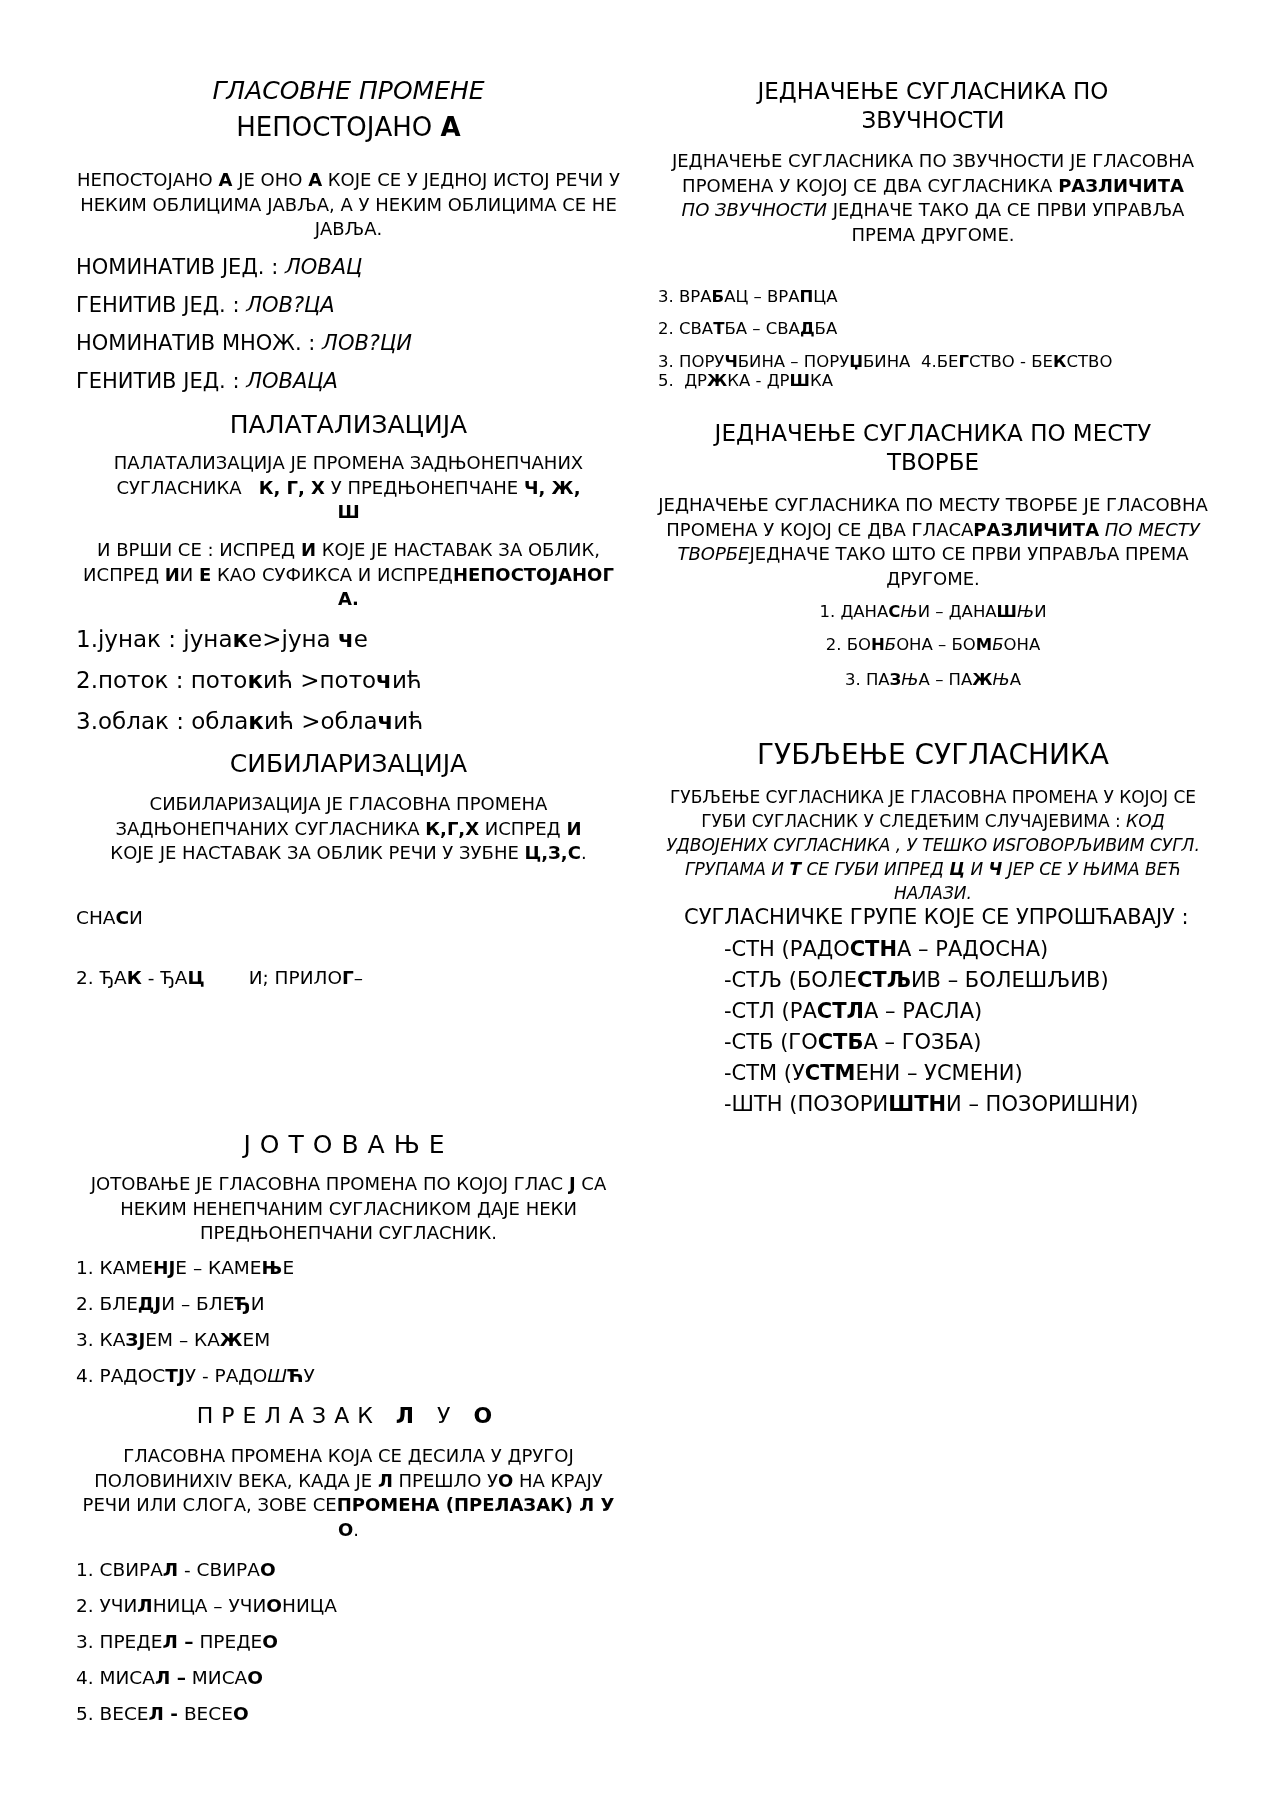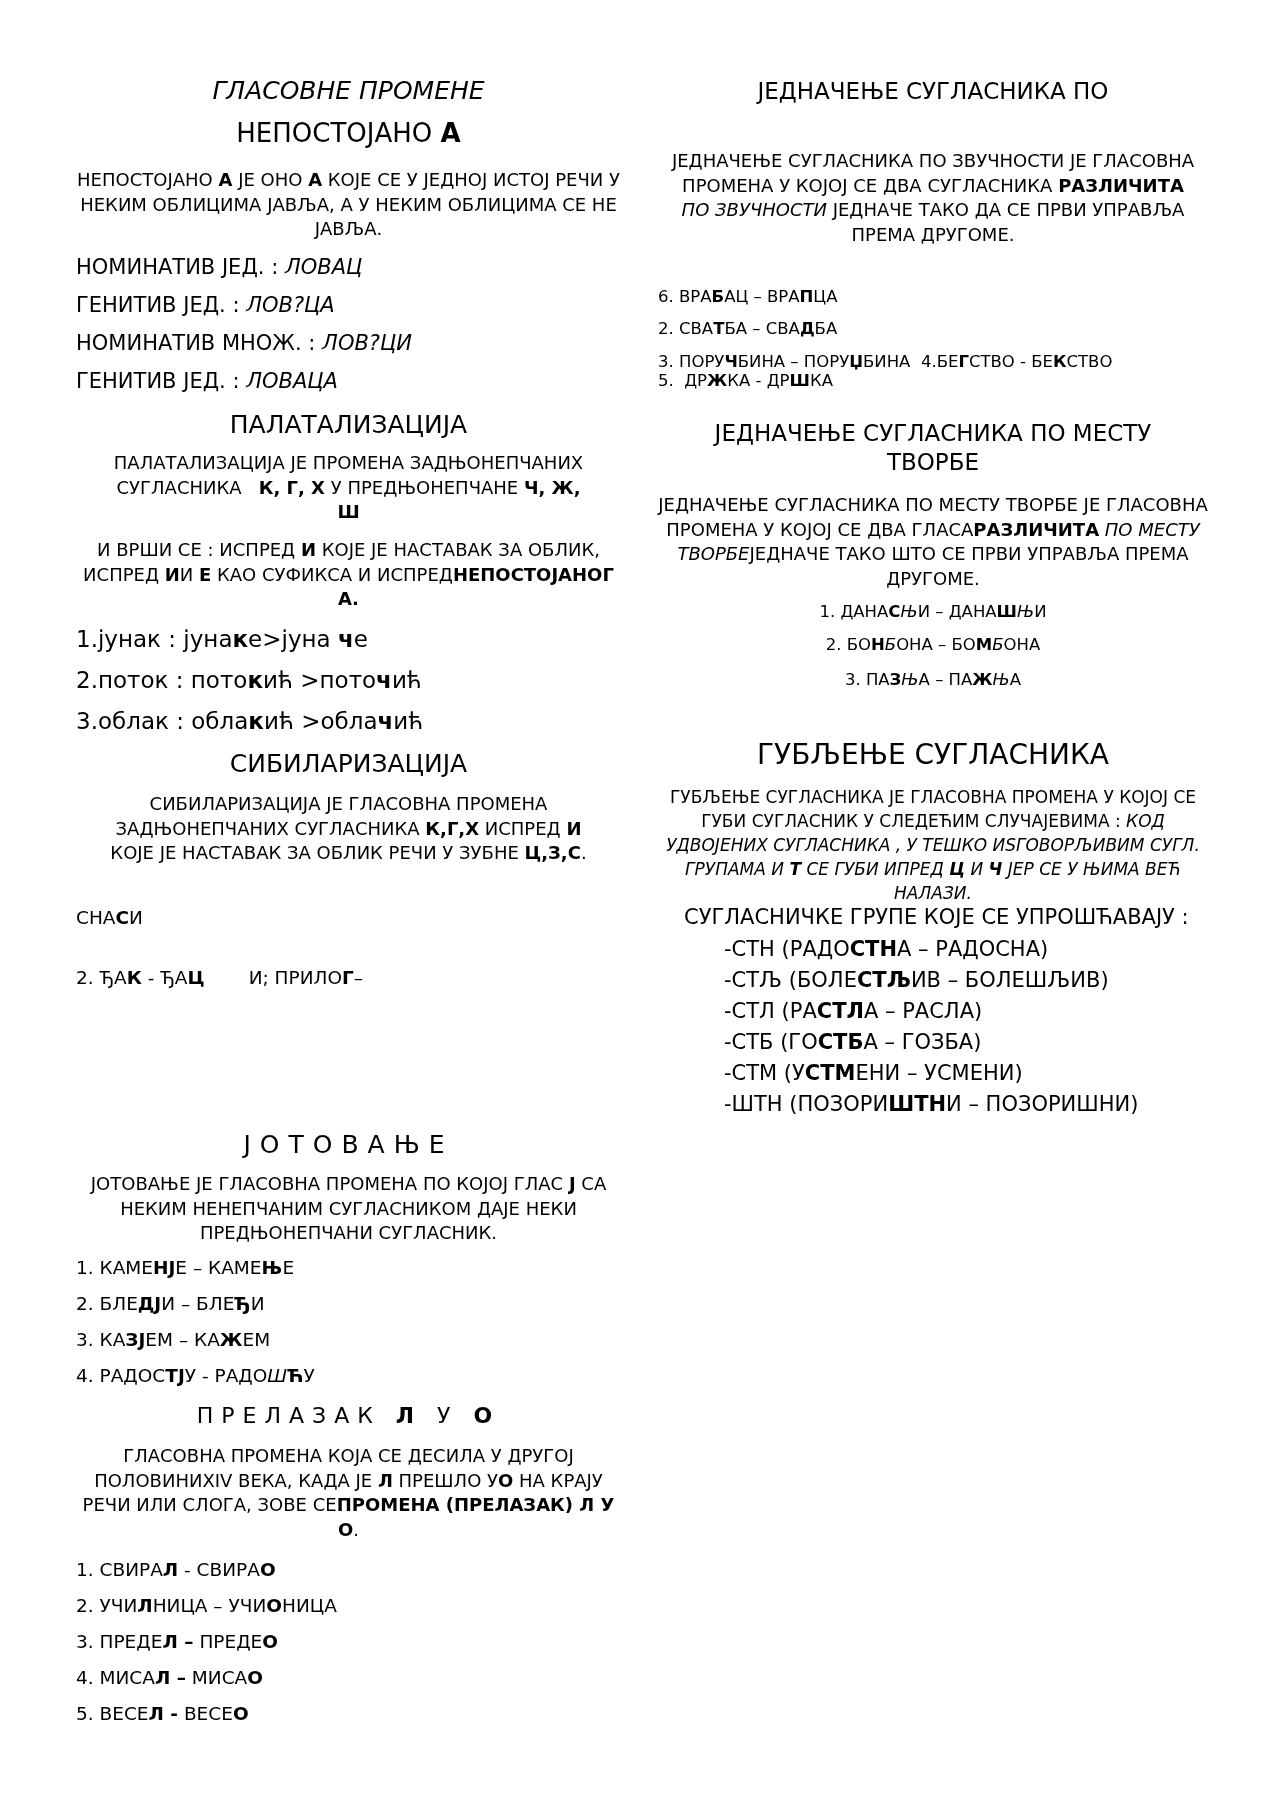--- a/index.html
+++ b/index.html
@@ -29,21 +29,21 @@
   .wrap-row { font-size: 18.5px; line-height: 24px; position: absolute; left: 0; right: 0; }
   .justify { display: flex; justify-content: space-between; }
 </style>
 </head>
 <body>
 
 <div class="col col-left">
 
   <div class="blk center h-title" style="top:76px;">ГЛАСОВНЕ ПРОМЕНЕ</div>
 
-  <div class="blk center h-sec" style="top:118px; font-size:26px;">
+  <div class="blk center h-sec" style="top:112px; font-size:26px;">
     <span>НЕПОСТОЈАНО </span>
     <b>А</b>
   </div>
   <div class="blk center p" style="top:168px;"><span style="white-space: pre-wrap;">НЕПОСТОЈАНО </span><b>А</b><span style="white-space: pre-wrap;"> ЈЕ ОНО </span><b>А</b><span style="white-space: pre-wrap;"> КОЈЕ СЕ У ЈЕДНОЈ ИСТОЈ РЕЧИ У НЕКИМ ОБЛИЦИМА ЈАВЉА, А У НЕКИМ ОБЛИЦИМА СЕ НЕ ЈАВЉА.</span></div>
 
   <div class="row-lg" style="top:253px;">
     <span>НОМИНАТИВ ЈЕД. : </span><i>ЛОВАЦ</i>
   </div>
   <div class="row-lg" style="top:291px;">
     <span>ГЕНИТИВ ЈЕД. : </span><i>ЛОВ?ЦА</i>
@@ -91,24 +91,25 @@
   <div class="row-md" style="top:1594px;"><span style="white-space: pre-wrap;">2. УЧИ</span><b>Л</b><span style="white-space: pre-wrap;">НИЦА – УЧИ</span><b>О</b><span style="white-space: pre-wrap;">НИЦА</span></div>
   <div class="row-md" style="top:1630px;"><span style="white-space: pre-wrap;">3. ПРЕДЕ</span><b>Л –</b><span style="white-space: pre-wrap;"> ПРЕДЕ</span><b>О</b></div>
   <div class="row-md" style="top:1666px;"><span style="white-space: pre-wrap;">4. МИСА</span><b>Л –</b><span style="white-space: pre-wrap;"> МИСА</span><b>О</b></div>
   <div class="row-md" style="top:1702px;"><span style="white-space: pre-wrap;">5. ВЕСЕ</span><b>Л -</b><span style="white-space: pre-wrap;"> ВЕСЕ</span><b>О</b></div>
 </div>
 
 <div class="col col-right">
 
   <div class="blk center h-sec-sm" style="top:77px;">
     <div>ЈЕДНАЧЕЊЕ СУГЛАСНИКА ПО</div>
+    <div>ЗВУЧНОСТИ</div>
   </div>
   <div class="blk center p" style="top:149px; padding:0 12px;"><span style="white-space: pre-wrap;">ЈЕДНАЧЕЊЕ СУГЛАСНИКА ПО ЗВУЧНОСТИ ЈЕ ГЛАСОВНА ПРОМЕНА У КОЈОЈ СЕ ДВА СУГЛАСНИКА </span><b>РАЗЛИЧИТА</b><i> ПО ЗВУЧНОСТИ</i><span style="white-space: pre-wrap;"> ЈЕДНАЧЕ ТАКО ДА СЕ ПРВИ УПРАВЉА ПРЕМА ДРУГОМЕ.</span></div>
 
-  <div class="row-sm" style="top:286px;"><span style="white-space: pre-wrap;">6. ВРА</span><b>Б</b><span style="white-space: pre-wrap;">АЦ – ВРА</span><b>П</b><span style="white-space: pre-wrap;">ЦА</span></div>
+  <div class="row-sm" style="top:286px;"><span style="white-space: pre-wrap;">3. ВРА</span><b>Б</b><span style="white-space: pre-wrap;">АЦ – ВРА</span><b>П</b><span style="white-space: pre-wrap;">ЦА</span></div>
   <div class="row-sm" style="top:318px;"><span style="white-space: pre-wrap;">2. СВА</span><b>Т</b><span style="white-space: pre-wrap;">БА – СВА</span><b>Д</b><span style="white-space: pre-wrap;">БА</span></div>
   <div class="row-sm" style="top:351px;"><span style="white-space: pre-wrap;">3. ПОРУ</span><b>Ч</b><span style="white-space: pre-wrap;">БИНА – ПОРУ</span><b>Џ</b><span style="white-space: pre-wrap;">БИНА  4.БЕ</span><b>Г</b><span style="white-space: pre-wrap;">СТВО - БЕ</span><b>К</b><span style="white-space: pre-wrap;">СТВО</span></div>
   <div class="row-sm" style="top:370px;"><span style="white-space: pre-wrap;">5.  ДР</span><b>Ж</b><span style="white-space: pre-wrap;">КА - ДР</span><b>Ш</b><span style="white-space: pre-wrap;">КА</span></div>
 
   <div class="blk center h-sec-sm" style="top:419px;">
     <div>ЈЕДНАЧЕЊЕ СУГЛАСНИКА ПО МЕСТУ</div>
     <div>ТВОРБЕ</div>
   </div>
   <div class="blk center p" style="top:493px;"><span style="white-space: pre-wrap;">ЈЕДНАЧЕЊЕ СУГЛАСНИКА ПО МЕСТУ ТВОРБЕ ЈЕ ГЛАСОВНА ПРОМЕНА У КОЈОЈ СЕ ДВА ГЛАСА</span><b>РАЗЛИЧИТА</b><i> ПО МЕСТУ ТВОРБЕ</i><span style="white-space: pre-wrap;">ЈЕДНАЧЕ ТАКО ШТО СЕ ПРВИ УПРАВЉА ПРЕМА ДРУГОМЕ.</span></div>
 

